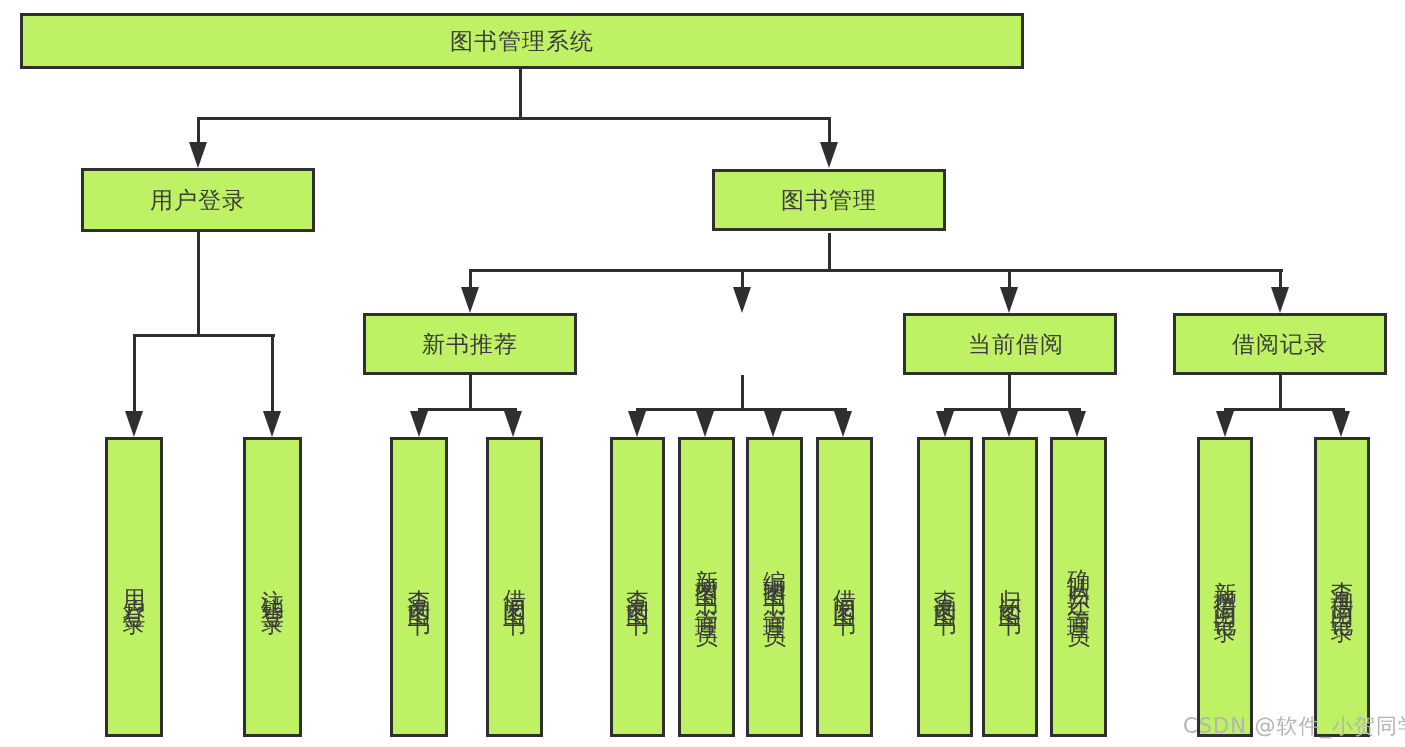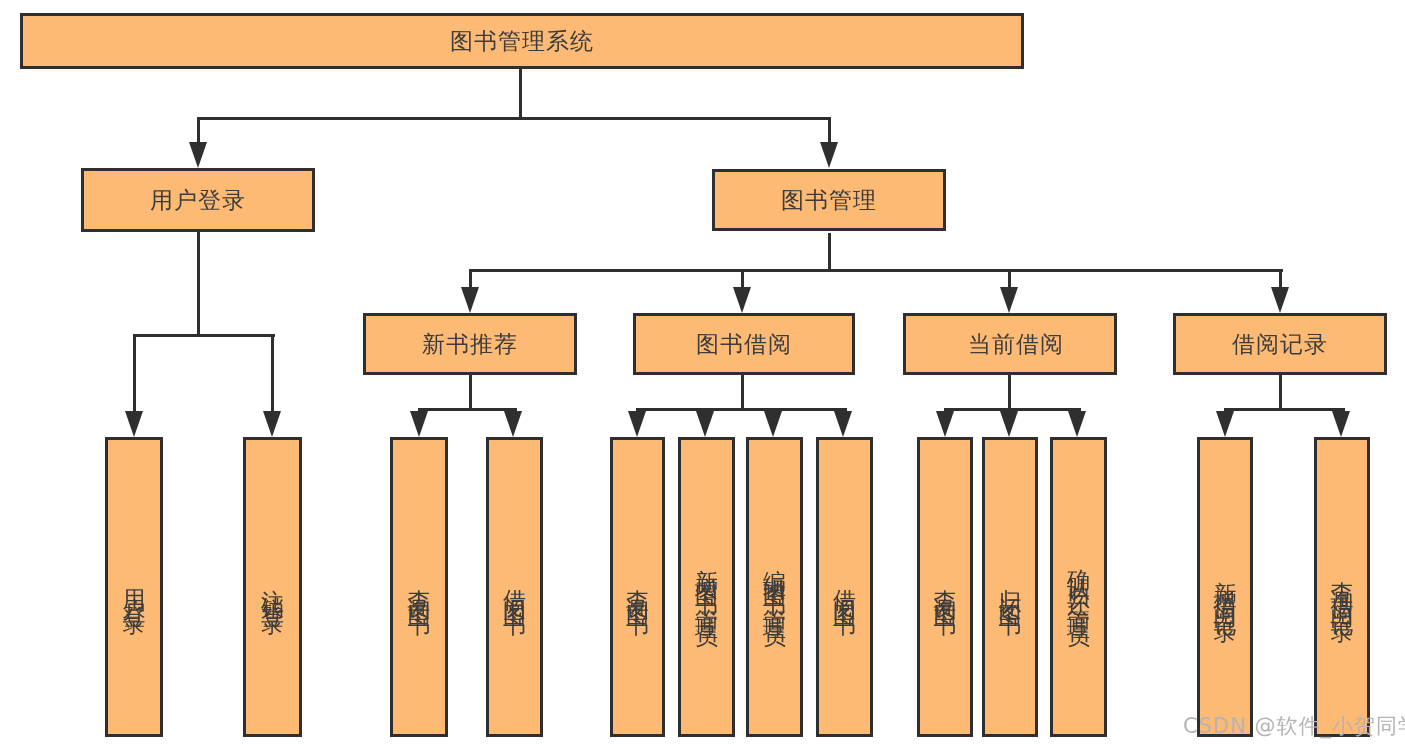--- a/index.html
+++ b/index.html
@@ -1,21 +1,21 @@
 <!DOCTYPE html>
 <html><head>
 <meta charset="utf-8">
 <style>
   html,body{margin:0;padding:0;background:#ffffff;}
   #canvas{
     position:relative;width:1405px;height:747px;background:#ffffff;overflow:hidden;
     font-family:"DejaVu Sans","Liberation Sans",sans-serif;
   }
   .box{
-    position:absolute;box-sizing:border-box;border:3px solid #2f2f2f;background:#fdba74;
+    position:absolute;box-sizing:border-box;border:3px solid #2f2f2f;background:#bef264;
     display:flex;align-items:center;justify-content:center;
     color:#3c3c3c;font-size:23px;letter-spacing:1px;white-space:nowrap;
   }
   .box.v span{
     writing-mode:vertical-rl;text-orientation:mixed;letter-spacing:8px;line-height:1;
     white-space:nowrap;
   }
   .ln{position:absolute;background:#2f2f2f;}
   .ar{position:absolute;width:0;height:0;border-left:9px solid transparent;
       border-right:9px solid transparent;border-top:26px solid #2f2f2f;}
@@ -108,23 +108,20 @@
   <div class="box b-userlogin">
     <span>用户登录</span>
   </div>
   <div class="box b-bookmgmt">
     <span>图书管理</span>
   </div>
 
   <div class="box b-newbooks">
     <span>新书推荐</span>
   </div>
-  <div class="box b-bookborrow">
-    <span>图书借阅</span>
-  </div>
   <div class="box b-currentborrow">
     <span>当前借阅</span>
   </div>
   <div class="box b-borrowrecords">
     <span>借阅记录</span>
   </div>
 
   <div class="box v lf l-ul">
     <span>用户登录</span>
   </div>

